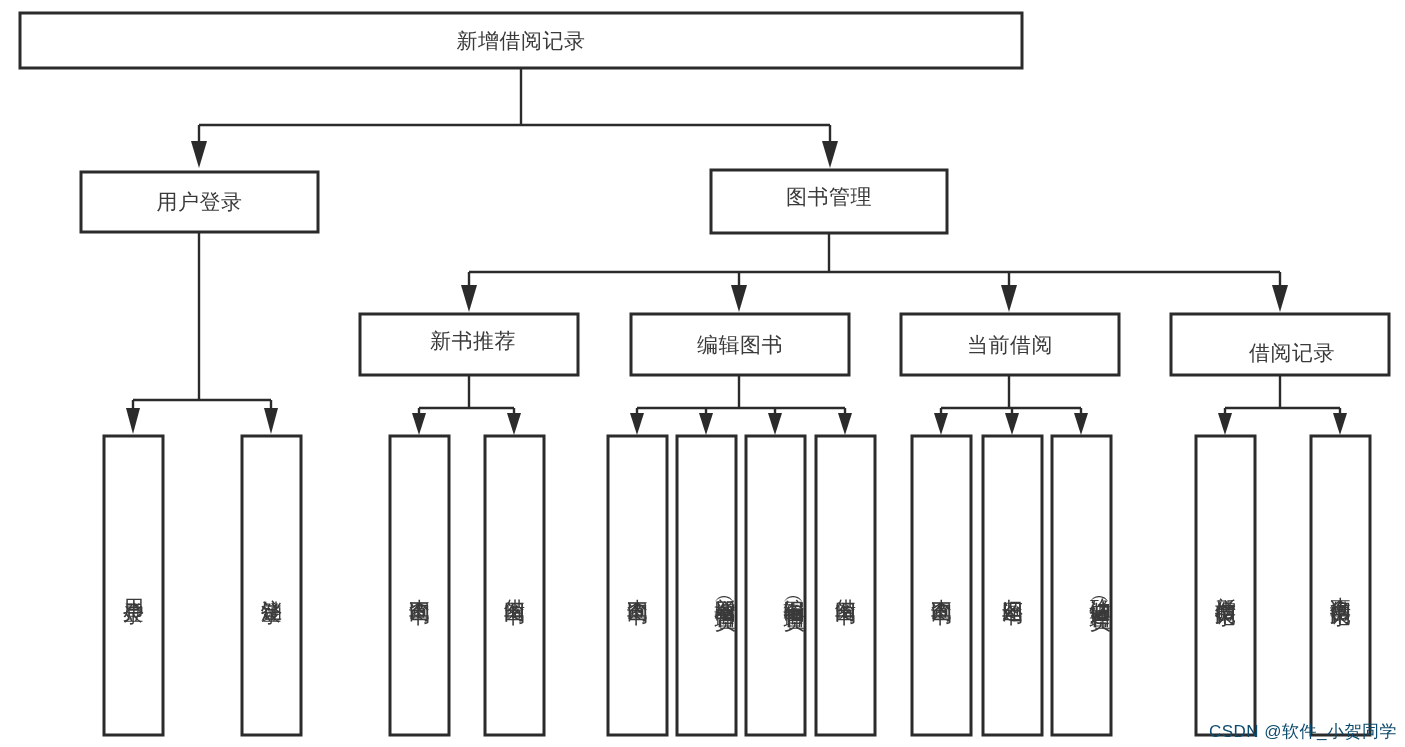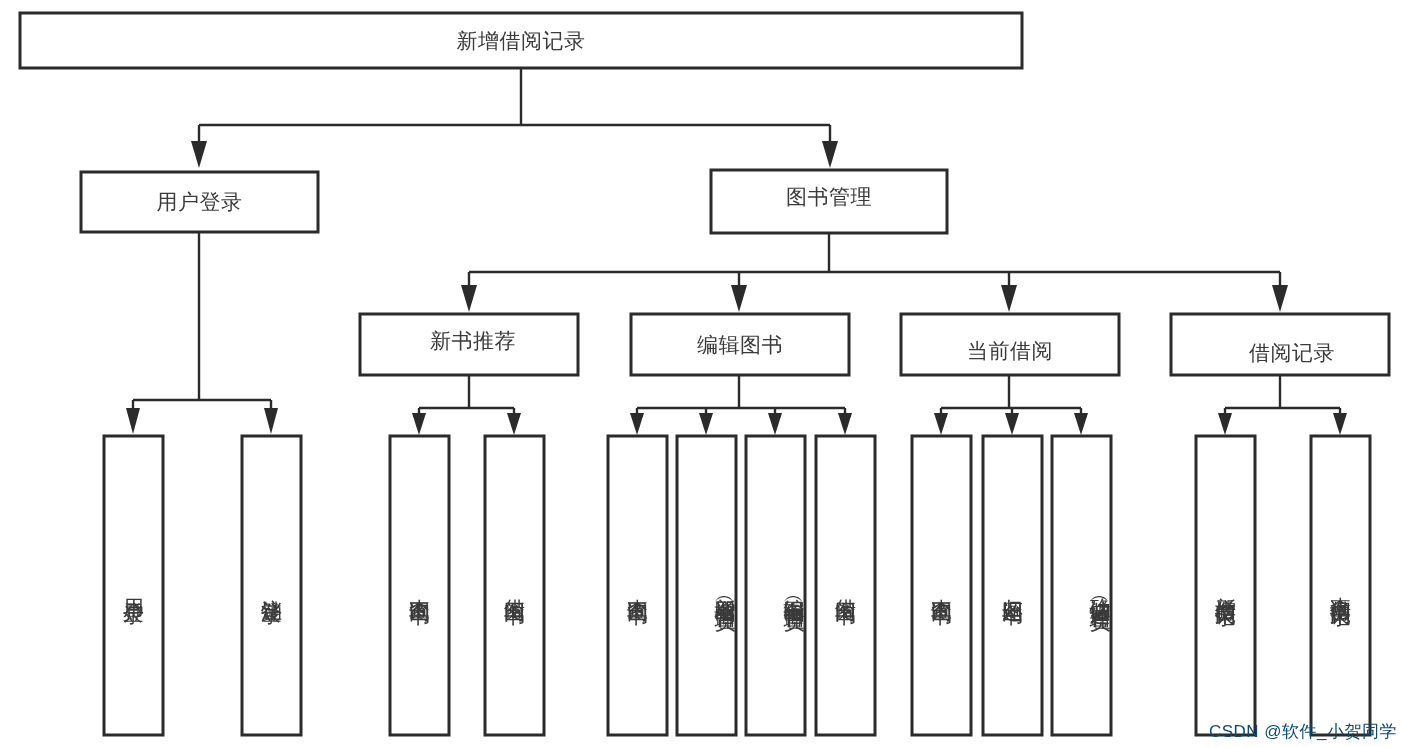--- a/index.html
+++ b/index.html
@@ -180,21 +180,21 @@
 
   </svg>
 
   <div class="node-label horizontal" style="left:20px; top:13px; width:1002px; height:55px;">新增借阅记录</div>
 
   <div class="node-label horizontal" style="left:81px; top:172px; width:237px; height:60px;">用户登录</div>
   <div class="node-label horizontal" style="left:711px; top:170px; width:236px; height:53px;">图书管理</div>
 
   <div class="node-label horizontal" style="left:364px; top:314px; width:218px; height:54px;">新书推荐</div>
   <div class="node-label horizontal" style="left:631px; top:314px; width:218px; height:61px;">编辑图书</div>
-  <div class="node-label horizontal" style="left:901px; top:314px; width:218px; height:61px;margin-top:6px;">当前借阅</div>
+  <div class="node-label horizontal" style="left:901px; top:314px; width:218px; height:61px;">当前借阅</div>
   <div class="node-label horizontal" style="left:1171px; top:314px; width:218px; height:77px;margin-left:12px;">借阅记录</div>
 
   <div class="node-label vertical" style="left:104px; top:436px; width:59px; height:299px; align-items:center; padding-top:0;">用户登录</div>
   <div class="node-label vertical" style="left:242px; top:436px; width:59px; height:299px; align-items:center; padding-top:0;">注销登录</div>
 
   <div class="node-label vertical" style="left:390px; top:436px; width:59px; height:299px; align-items:center; padding-top:0;">查询图书</div>
   <div class="node-label vertical" style="left:485px; top:436px; width:59px; height:299px; align-items:center; padding-top:0;">借阅图书</div>
 
   <div class="node-label vertical" style="left:608px; top:436px; width:59px; height:299px; align-items:center; padding-top:0;">查询图书</div>
   <div class="node-label vertical topalign" style="left:677px; top:436px; width:59px; height:299px; padding-top:8px;">新增图书（管理员）</div>

